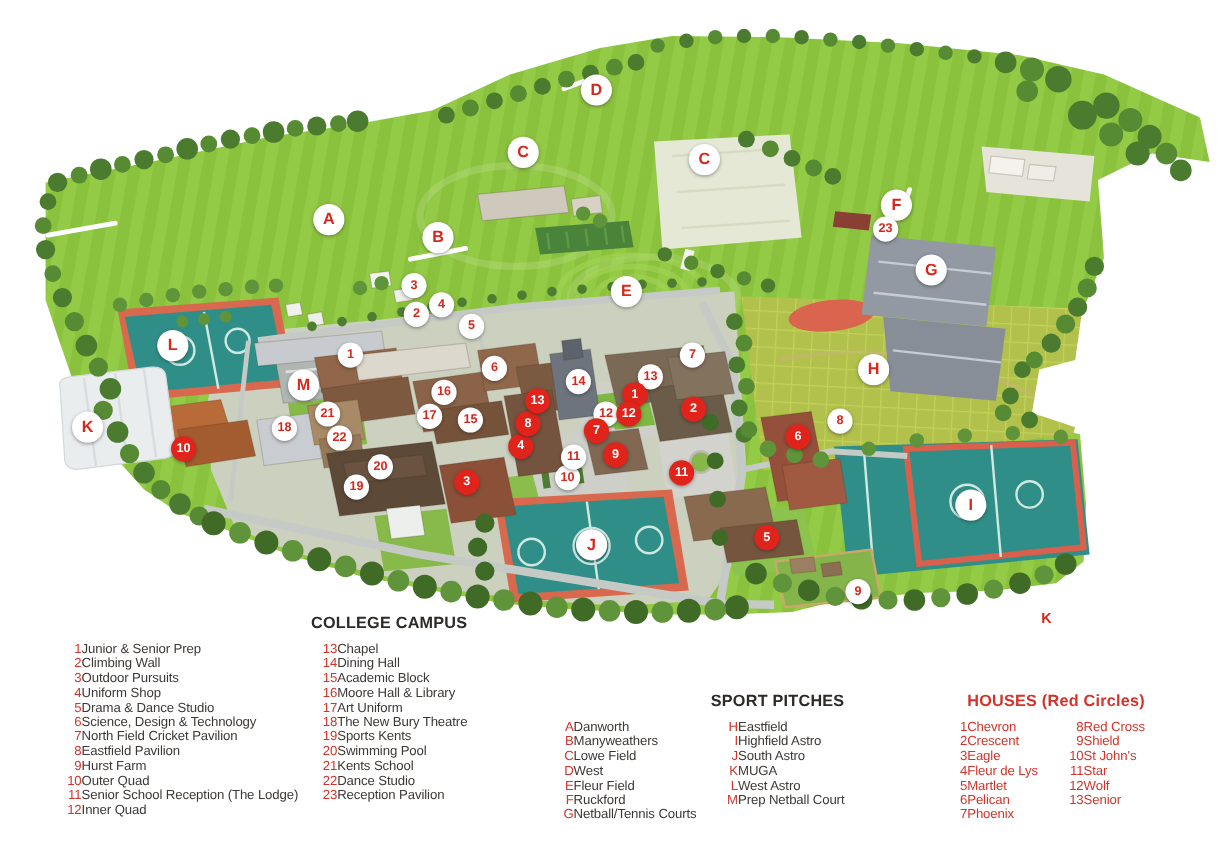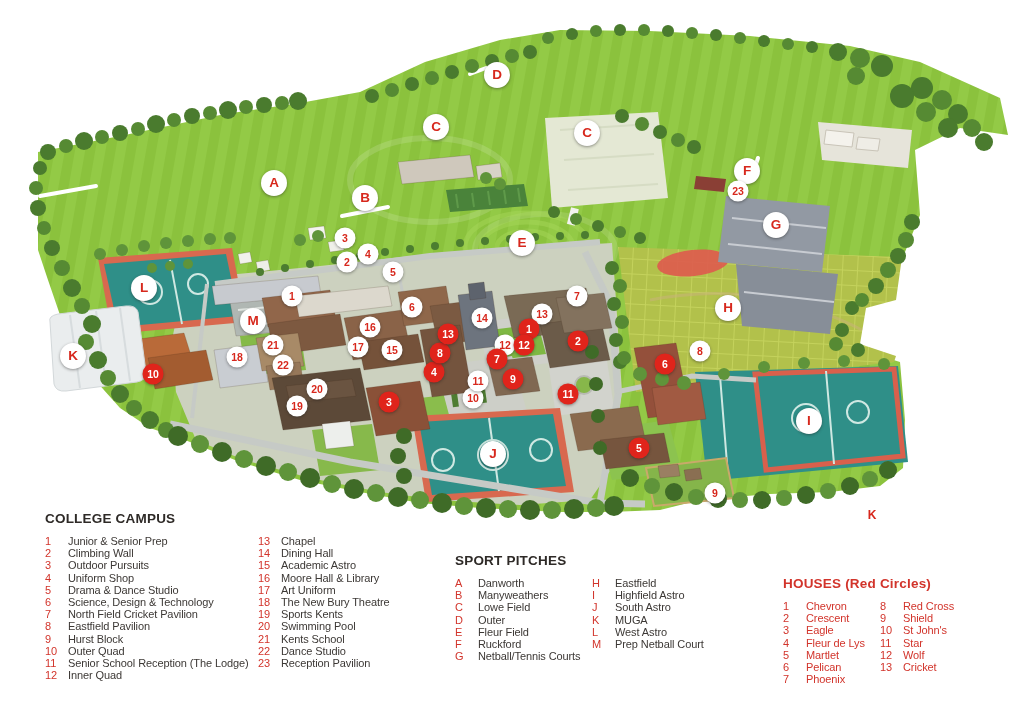--- a/index.html
+++ b/index.html
@@ -11,21 +11,21 @@
   .marker{position:absolute;transform:translate(-50%,-50%);border-radius:50%;
           display:flex;align-items:center;justify-content:center;font-weight:bold;
           box-shadow:0 1px 3px rgba(30,30,30,.45);line-height:1;}
   .marker.white{background:#ffffff;color:#d7281d;}
   .marker.red{background:#e0241b;color:#ffffff;}
   .marker.letter{width:26px;height:26px;font-size:13.5px;}
   .marker.number{width:21px;height:21px;font-size:10.5px;}
   .marker.plain{background:none;box-shadow:none;color:#d7281d;font-size:12px;
                 width:auto;height:auto;border-radius:0;}
   
-  .legend{position:absolute;}
+  .legend{position:absolute;text-align:right;}
   .legend h3{margin:0 0 9px 0;font-size:13.5px;font-weight:bold;color:#2e2a27;letter-spacing:.2px;}
   .legend.houses h3{color:#d2342b;}
   .cols{display:flex;}
   .lrow{display:flex;font-size:11px;line-height:12.2px;color:#3c3835;letter-spacing:-0.1px;}
   .lkey{color:#d2342b;width:23px;flex:none;}
   .legend.houses .llabel{color:#d2342b;}
   .legend.college .lcol:first-child{width:213px;}
   .legend.sport   .lcol:first-child{width:137px;}
   .legend.houses  .lcol:first-child{width:97px;}
 </style>
@@ -468,21 +468,21 @@
           <div class="lrow">
             <span class="lkey">7</span>
             <span class="llabel">North Field Cricket Pavilion</span>
           </div>
           <div class="lrow">
             <span class="lkey">8</span>
             <span class="llabel">Eastfield Pavilion</span>
           </div>
           <div class="lrow">
             <span class="lkey">9</span>
-            <span class="llabel">Hurst Block</span>
+            <span class="llabel">Hurst Farm</span>
           </div>
           <div class="lrow">
             <span class="lkey">10</span>
             <span class="llabel">Outer Quad</span>
           </div>
           <div class="lrow">
             <span class="lkey">11</span>
             <span class="llabel">Senior School Reception (The Lodge)</span>
           </div>
           <div class="lrow">
@@ -494,21 +494,21 @@
           <div class="lrow">
             <span class="lkey">13</span>
             <span class="llabel">Chapel</span>
           </div>
           <div class="lrow">
             <span class="lkey">14</span>
             <span class="llabel">Dining Hall</span>
           </div>
           <div class="lrow">
             <span class="lkey">15</span>
-            <span class="llabel">Academic Astro</span>
+            <span class="llabel">Academic Block</span>
           </div>
           <div class="lrow">
             <span class="lkey">16</span>
             <span class="llabel">Moore Hall &amp; Library</span>
           </div>
           <div class="lrow">
             <span class="lkey">17</span>
             <span class="llabel">Art Uniform</span>
           </div>
           <div class="lrow">
@@ -532,39 +532,39 @@
             <span class="llabel">Dance Studio</span>
           </div>
           <div class="lrow">
             <span class="lkey">23</span>
             <span class="llabel">Reception Pavilion</span>
           </div>
         </div>
       </div>
 </section>
 
-<section class="legend sport" style="left:455px;top:553px">
+<section class="legend sport" style="left:455px;top:576px">
   <h3>SPORT PITCHES</h3>
   <div class="cols">
         <div class="lcol">
           <div class="lrow">
             <span class="lkey">A</span>
             <span class="llabel">Danworth</span>
           </div>
           <div class="lrow">
             <span class="lkey">B</span>
             <span class="llabel">Manyweathers</span>
           </div>
           <div class="lrow">
             <span class="lkey">C</span>
             <span class="llabel">Lowe Field</span>
           </div>
           <div class="lrow">
             <span class="lkey">D</span>
-            <span class="llabel">Outer</span>
+            <span class="llabel">West</span>
           </div>
           <div class="lrow">
             <span class="lkey">E</span>
             <span class="llabel">Fleur Field</span>
           </div>
           <div class="lrow">
             <span class="lkey">F</span>
             <span class="llabel">Ruckford</span>
           </div>
           <div class="lrow">
@@ -650,19 +650,19 @@
           <div class="lrow">
             <span class="lkey">11</span>
             <span class="llabel">Star</span>
           </div>
           <div class="lrow">
             <span class="lkey">12</span>
             <span class="llabel">Wolf</span>
           </div>
           <div class="lrow">
             <span class="lkey">13</span>
-            <span class="llabel">Cricket</span>
+            <span class="llabel">Senior</span>
           </div>
         </div>
       </div>
 </section>
 
 </div>
 
 </body></html>

